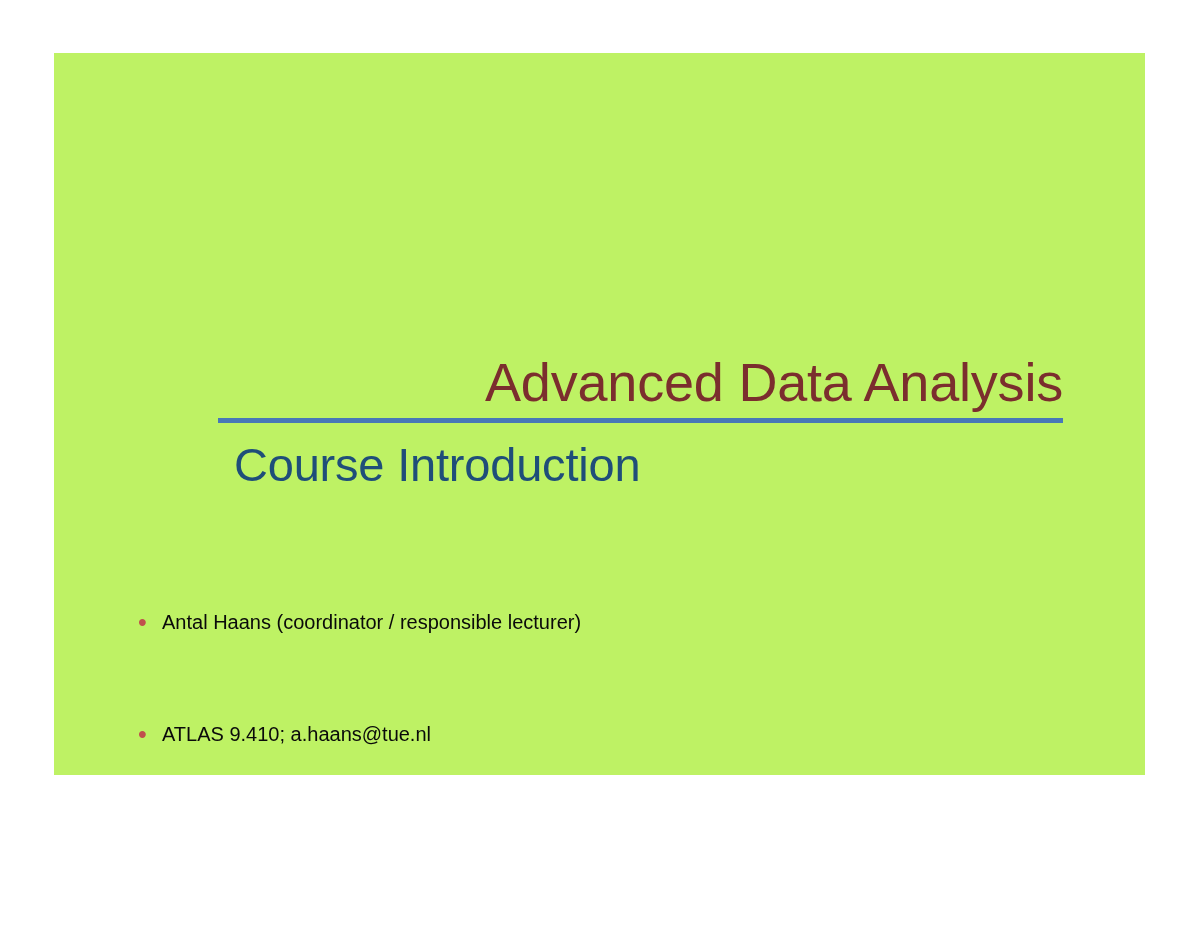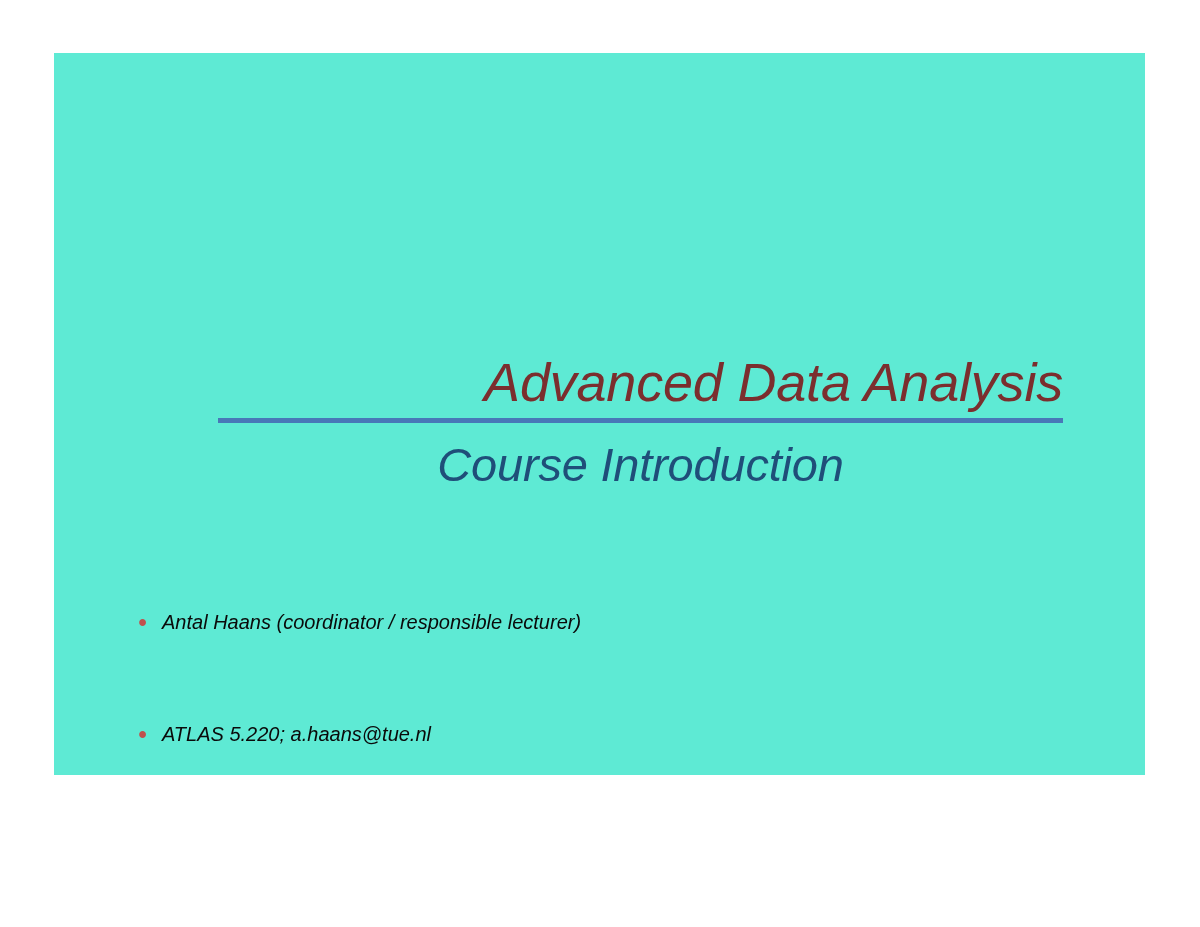--- a/index.html
+++ b/index.html
@@ -18,22 +18,21 @@
     width: 1200px;
     height: 927px;
     background: #ffffff;
   }
   #slide {
     position: absolute;
     left: 54px;
     top: 53px;
     width: 1091px;
     height: 722px;
-    background: #5eead4;
-    font-style: italic;
+    background: #bef264;
   }
   
   .title-block {
     position: absolute;
     left: 164px;       
     top: 300px;
     width: 845px;      
   }
   .slide-title {
     margin: 0;
@@ -47,21 +46,21 @@
   }
   .title-rule {
     height: 5px;
     background: #4878b8;
     margin-top: 7px;
     margin-bottom: 4px;
     width: 100%;
   }
   .slide-subtitle {
     margin: 16px;
-    text-align: center;
+    text-align: left;
     font-size: 47px;
     line-height: 1.1;
     font-weight: normal;
     color: #1f4e79;
     letter-spacing: -0.2px;
     font-family: "Liberation Sans", sans-serif;
   }
   
   .body-block {
     position: absolute;
@@ -106,18 +105,18 @@
       <h2 class="slide-subtitle">Course Introduction</h2>
     </div>
 
     <div class="body-block">
       <div class="bullet-row">
         <span class="bullet-marker">•</span>
         <span class="bullet-text">Antal Haans (coordinator / responsible lecturer)</span>
       </div>
       <div class="bullet-row">
         <span class="bullet-marker">•</span>
-        <span class="bullet-text">ATLAS 5.220; a.haans@tue.nl</span>
+        <span class="bullet-text">ATLAS 9.410; a.haans@tue.nl</span>
       </div>
     </div>
 
   </div>
 </div>
 
 </body></html>

